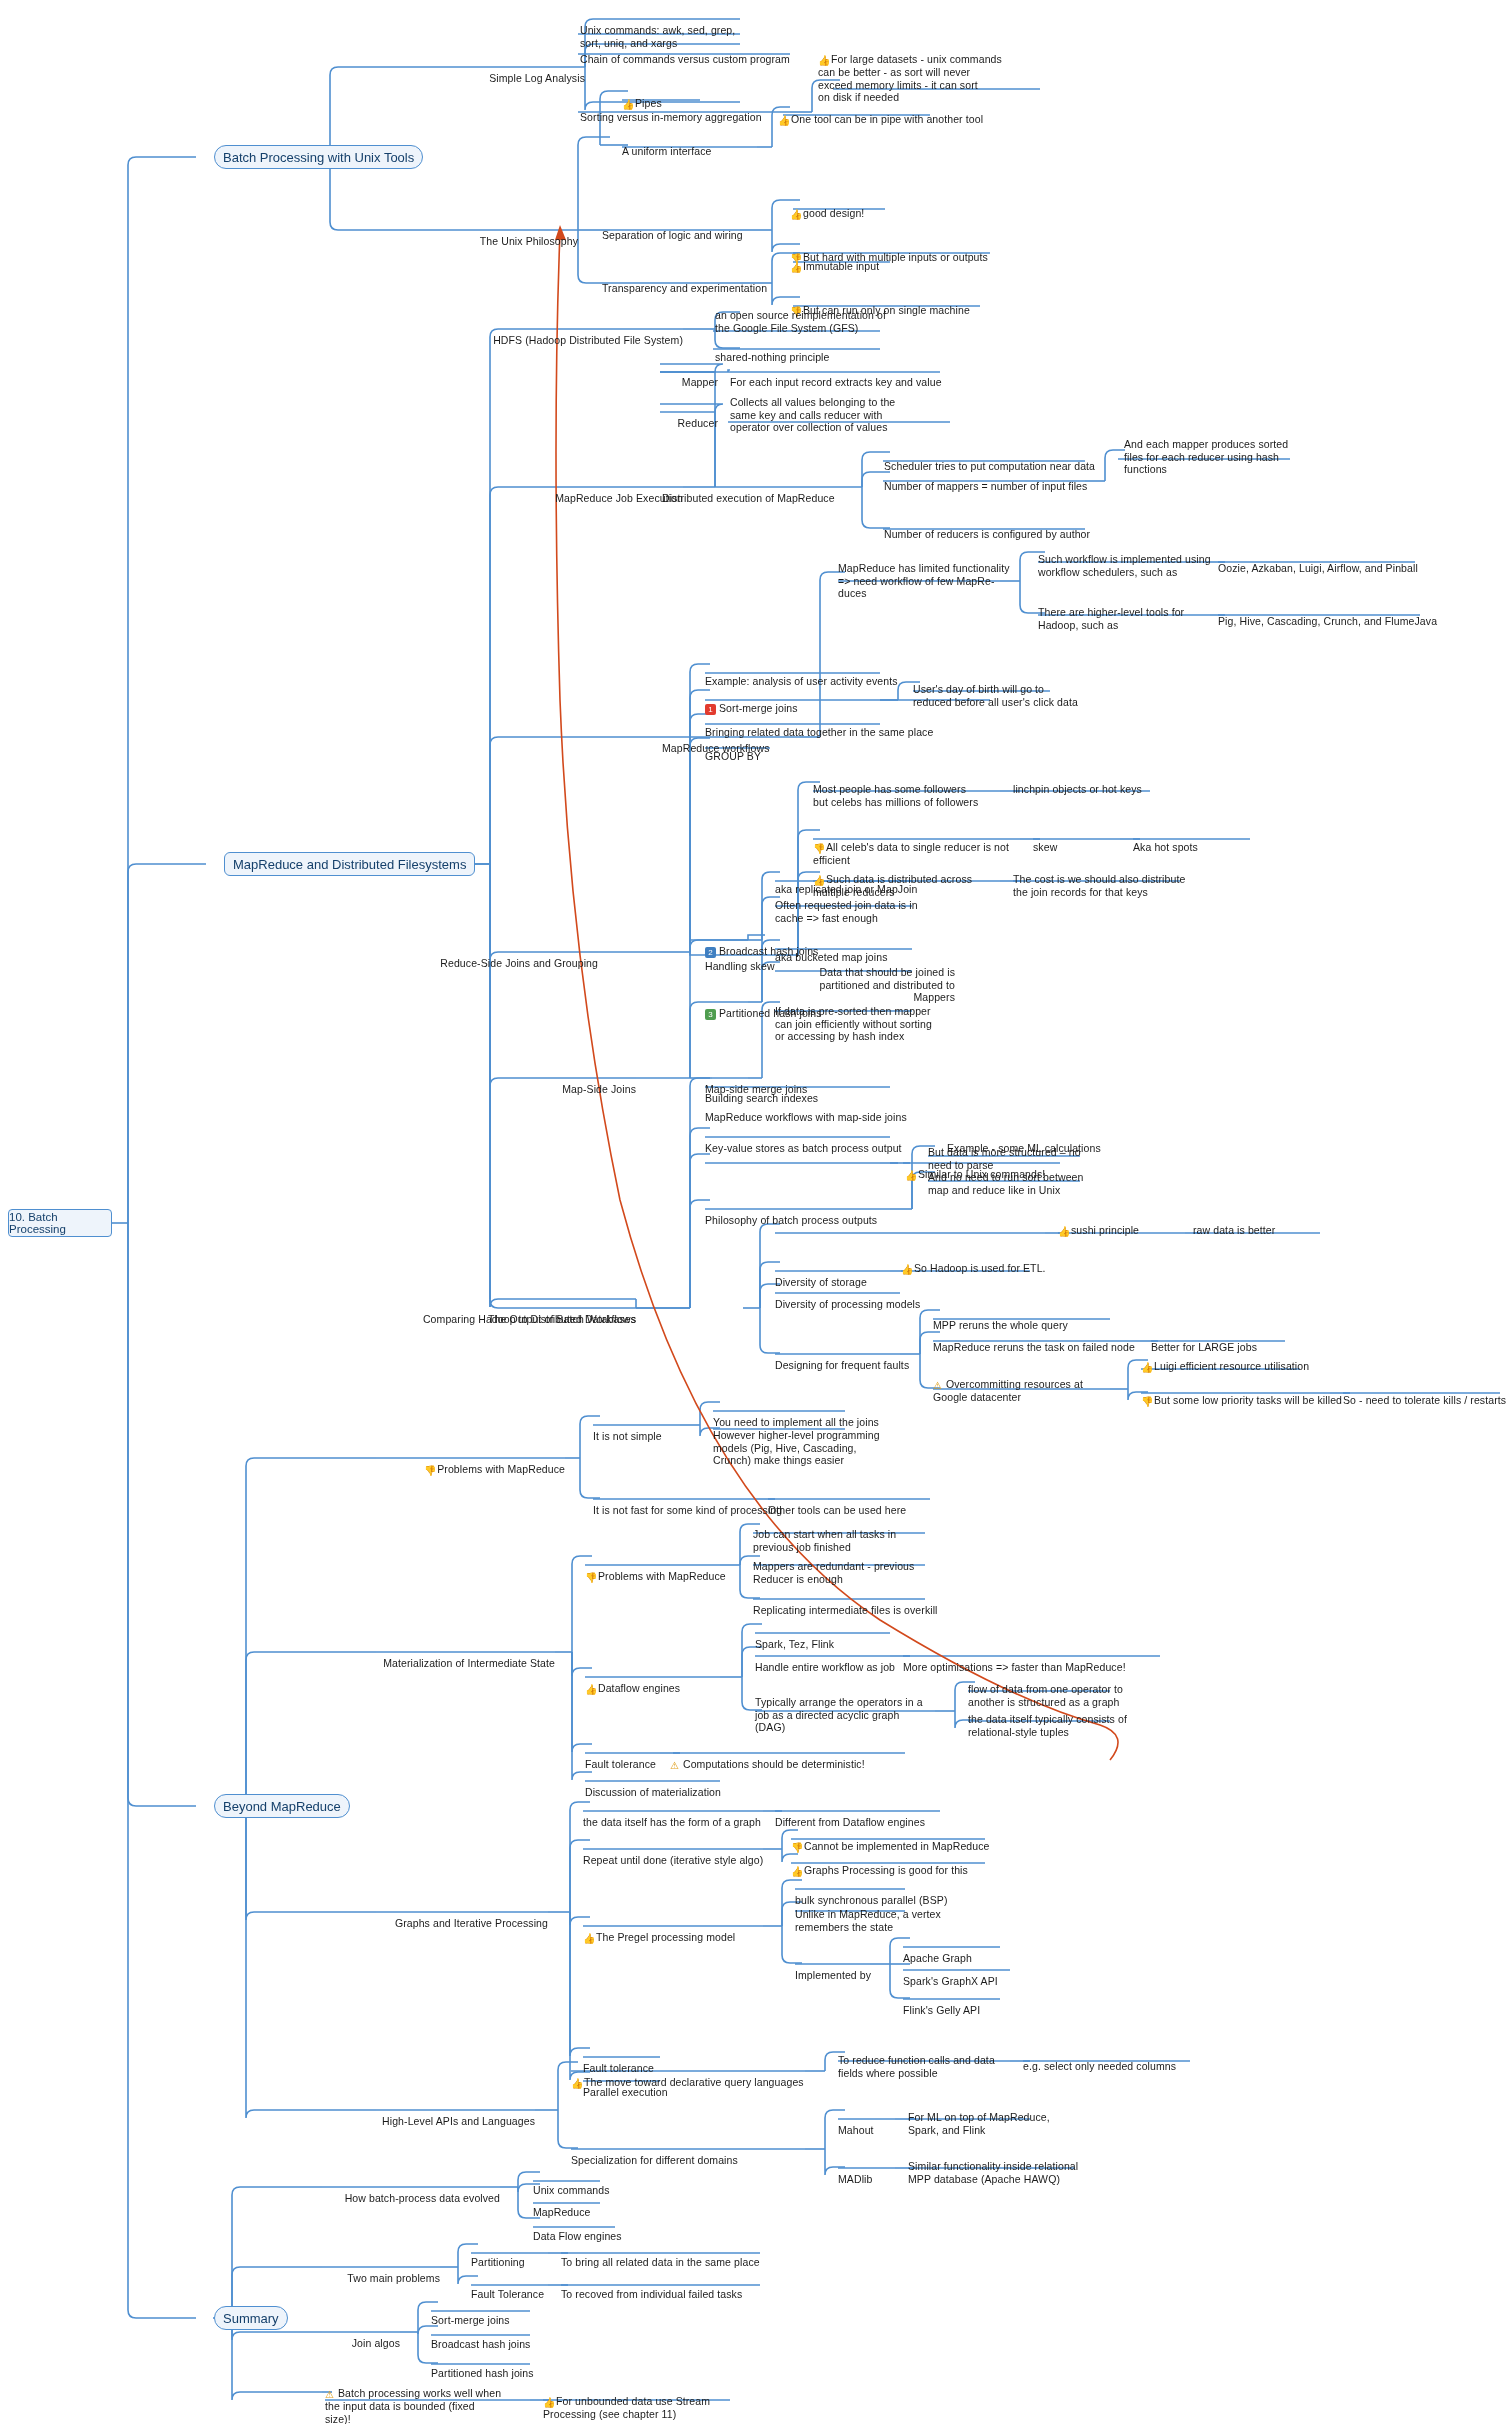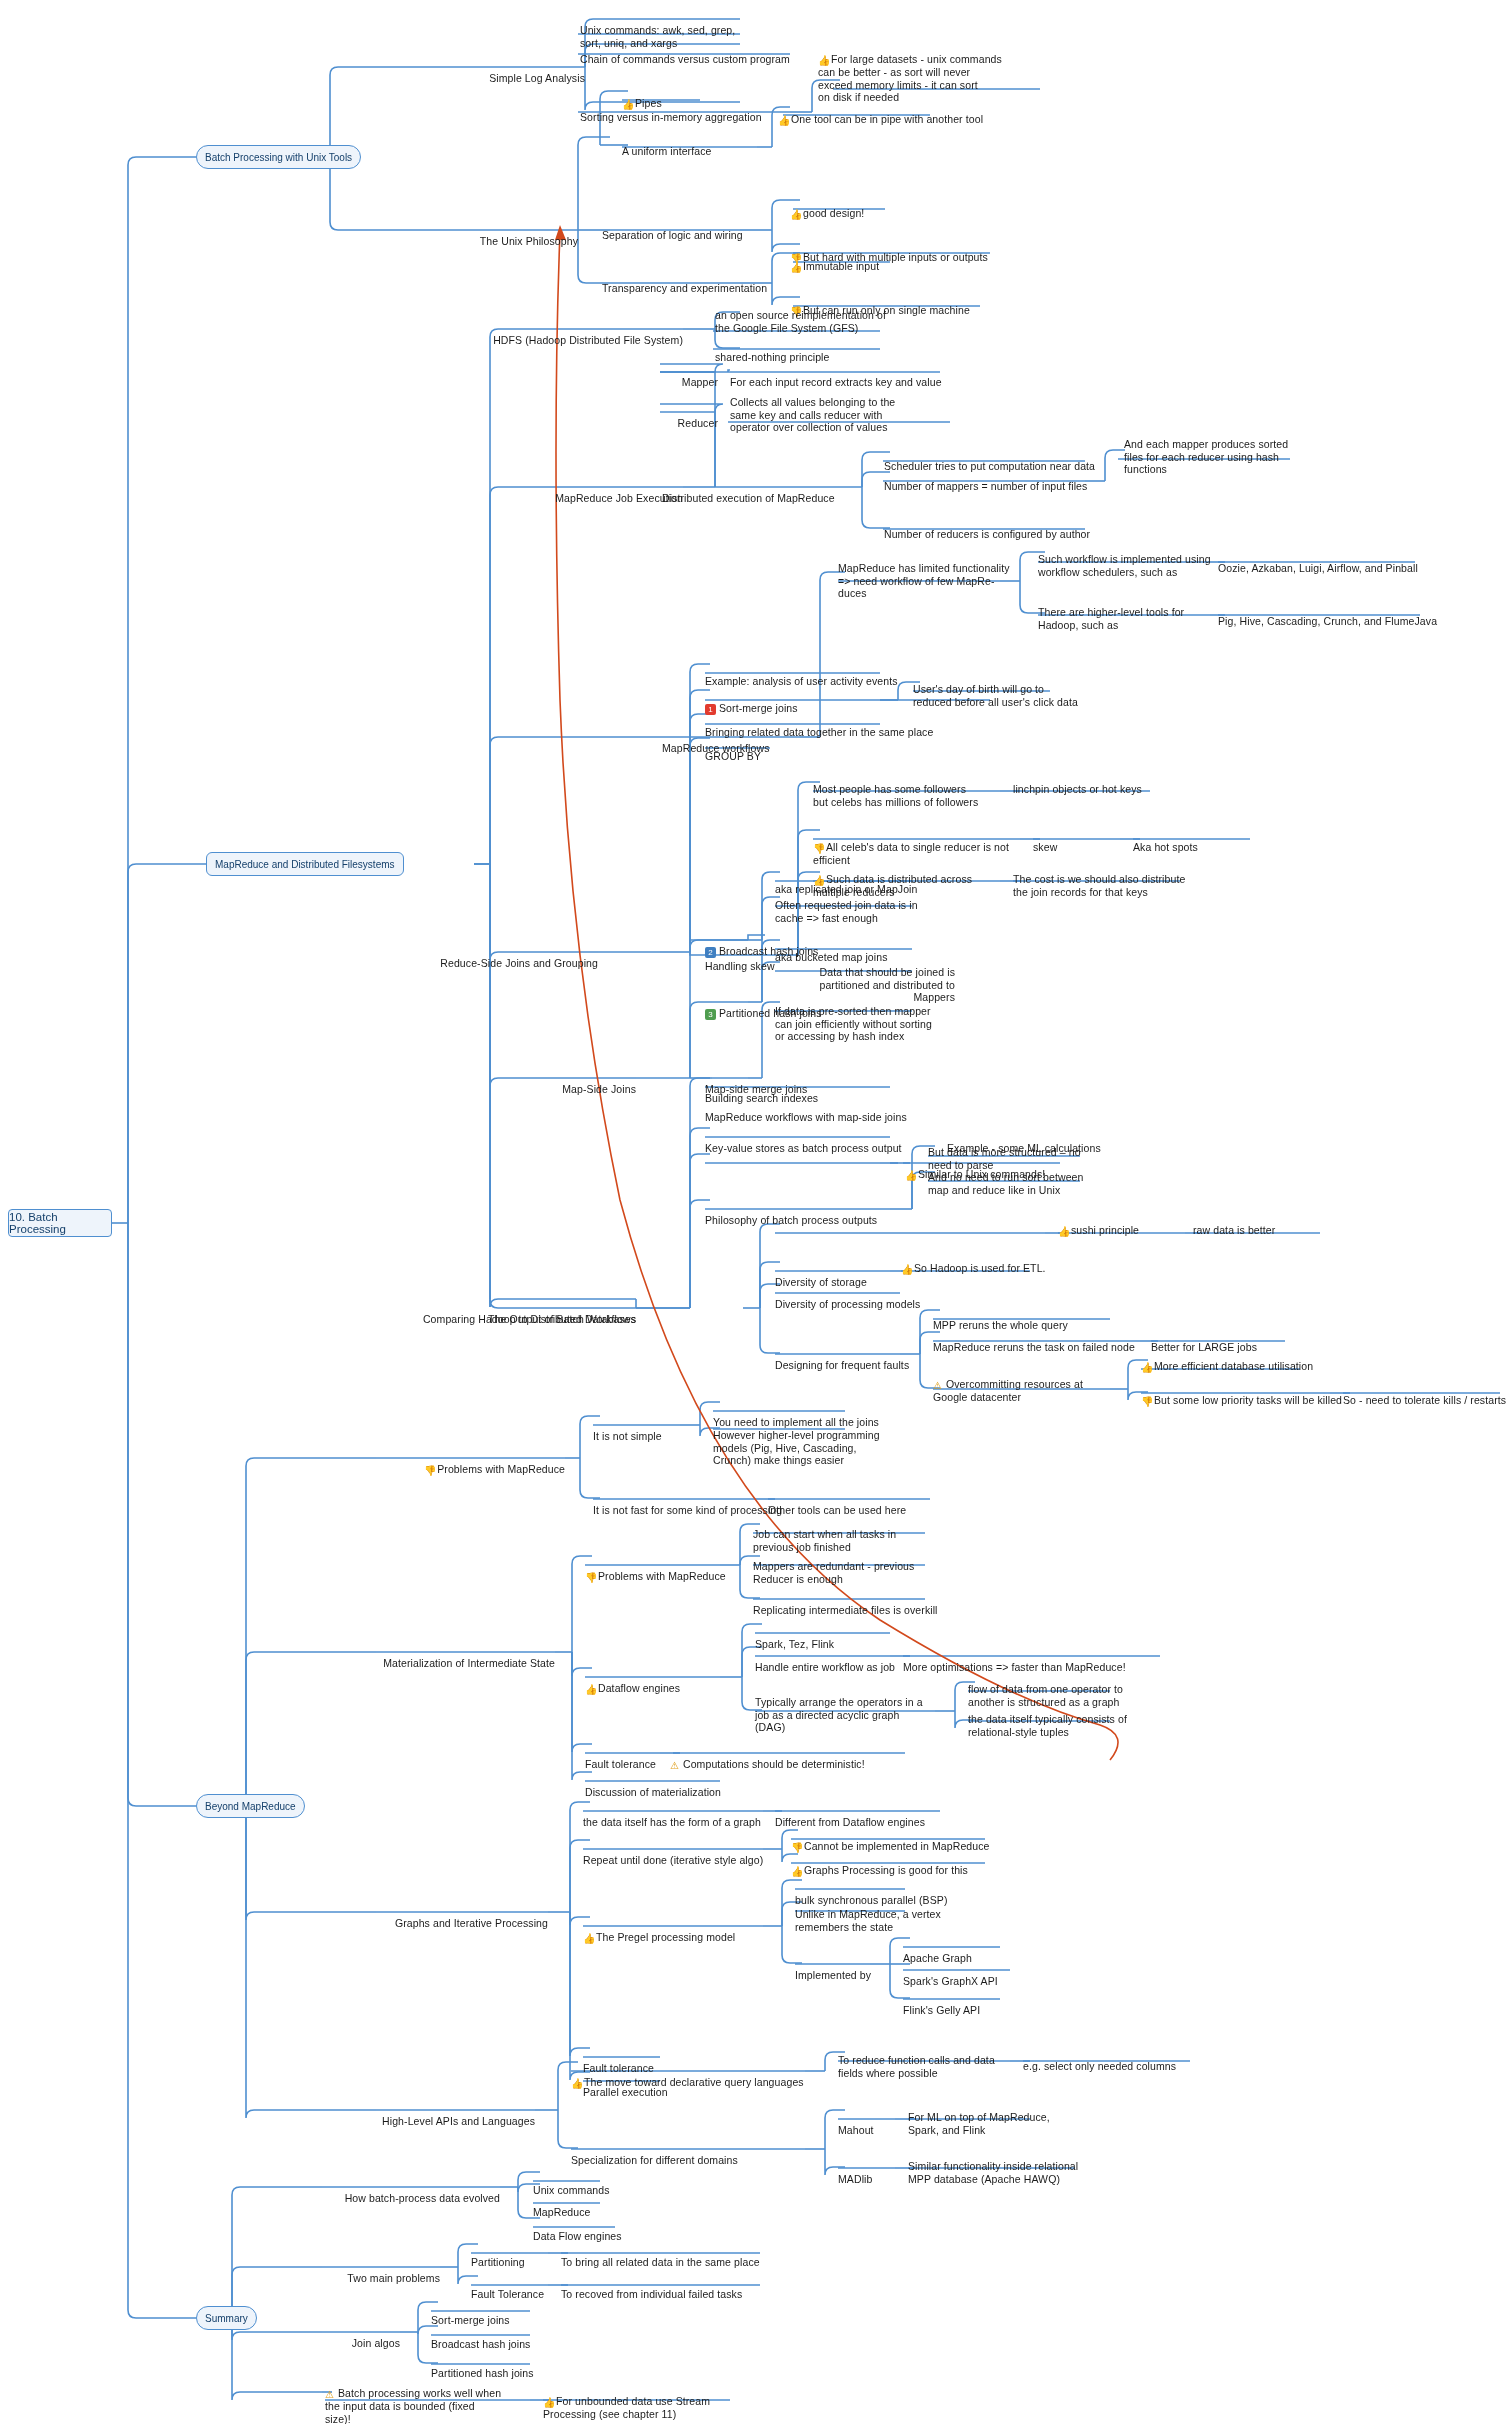--- a/index.html
+++ b/index.html
@@ -53,25 +53,26 @@
     font-size: 11.5px;
     color: #15406b;
   }
   
   .pill {
     position: absolute;
     border: 1.3px solid #4f8fd0;
     border-radius: 14px;
     background: #eef4fb;
     display: flex; align-items: center; justify-content: center;
-    font-size: 10px;
+    font-size: 13px;
     color: #15406b;
     padding: 0 8px;
     height: 24px;
     white-space: nowrap;
+    margin-left: 18px;
   }
   
   .badge {
     display: inline-block;
     width: 11px; height: 11px;
     line-height: 11px;
     text-align: center;
     font-size: 8px;
     color: #fff;
     border-radius: 2px;
@@ -776,21 +777,21 @@
     <span>MapReduce reruns the task on failed node</span>
   </div>
   <div class="node" style="left:1151px; top:1328px; width:160px;">
     <span>Better for LARGE jobs</span>
   </div>
   <div class="node" style="left:933px; top:1365px; width:190px;">
     <span class="ic warn">⚠</span><span>Overcommitting resources at
 Google datacenter</span>
   </div>
   <div class="node" style="left:1141px; top:1347px; width:200px;">
-    <span class="ic up">👍</span><span>More efficient database utilisation</span>
+    <span class="ic up">👍</span><span>Luigi efficient resource utilisation</span>
   </div>
   <div class="node" style="left:1141px; top:1381px; width:220px;">
     <span class="ic down">👎</span><span>But some low priority tasks will be killed</span>
   </div>
   <div class="node" style="left:1343px; top:1381px; width:175px;">
     <span>So - need to tolerate kills / restarts</span>
   </div>
 
   <div class="node rgt" style="left:380px; top:1450px; width:185px;">
     <span class="ic down">👎</span><span>Problems with MapReduce</span>

